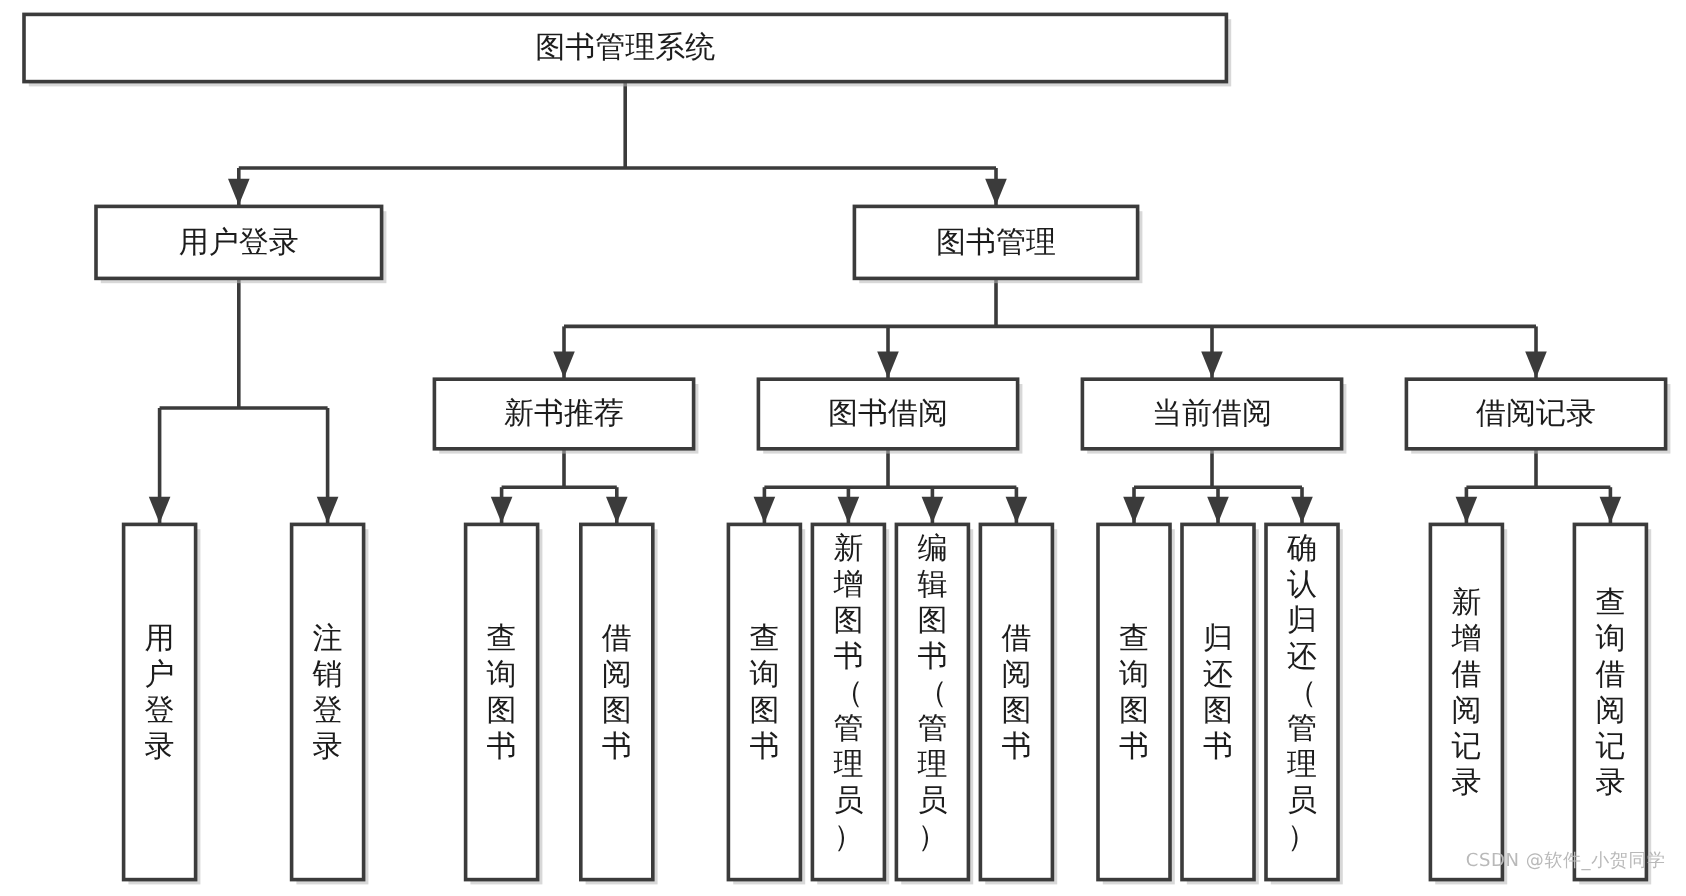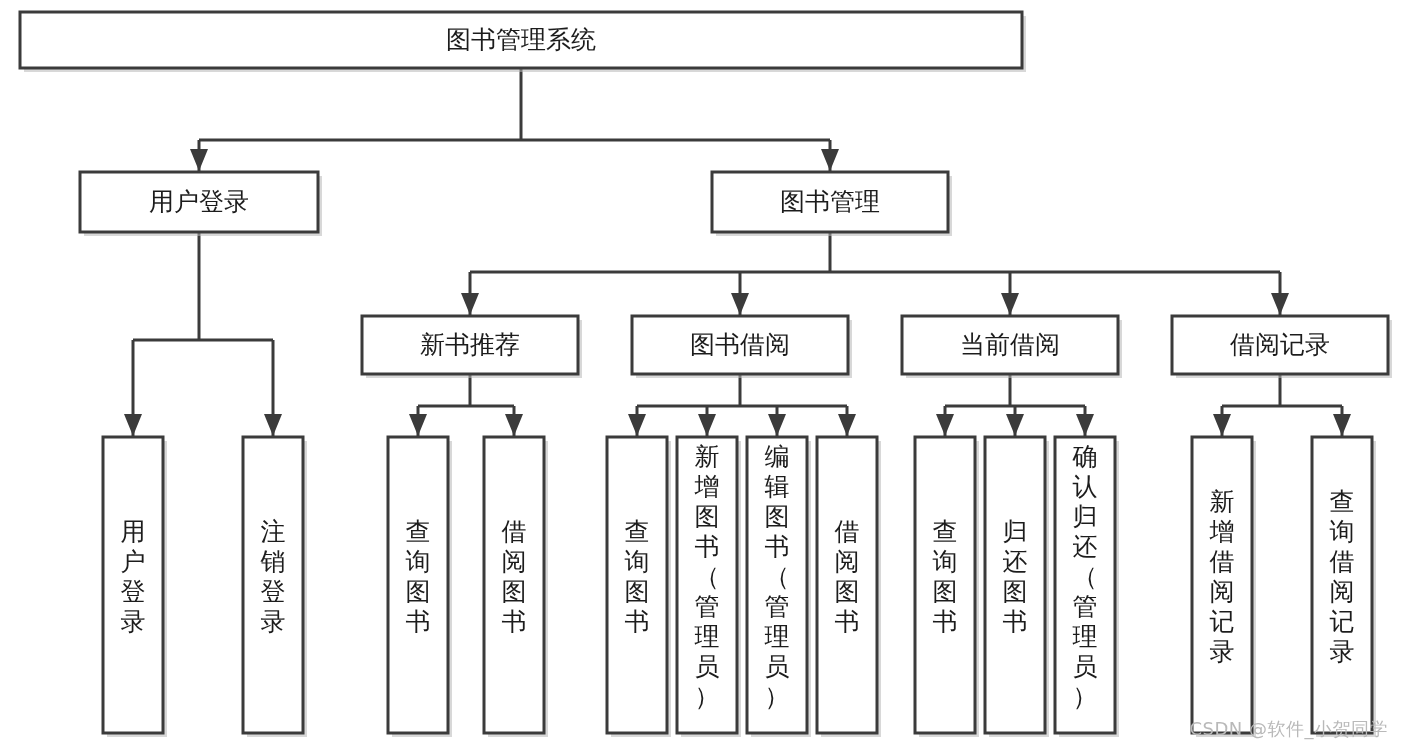--- a/index.html
+++ b/index.html
@@ -52,23 +52,23 @@
   }
   .node-label-v {
     font-family: "DejaVu Sans", "Liberation Sans", sans-serif;
     font-size: 25px;
     fill: #1c1c1c;
     text-anchor: middle;
   }
   .watermark {
     position: absolute;
     right: 12px;
-    bottom: 6px;
-    font-family: "DejaVu Sans", "Liberation Sans", sans-serif;
-    font-size: 18px;
+    bottom: 20px;
+    font-family: "DejaVu Sans", "Liberation Sans", sans-serif;
+    font-size: 15px;
     color: #b9b9b9;
     white-space: nowrap;
     letter-spacing: 0.5px;
     pointer-events: none;
   }
 </style>
 </head>
 <body>
 
 <div id="diagram-root">

